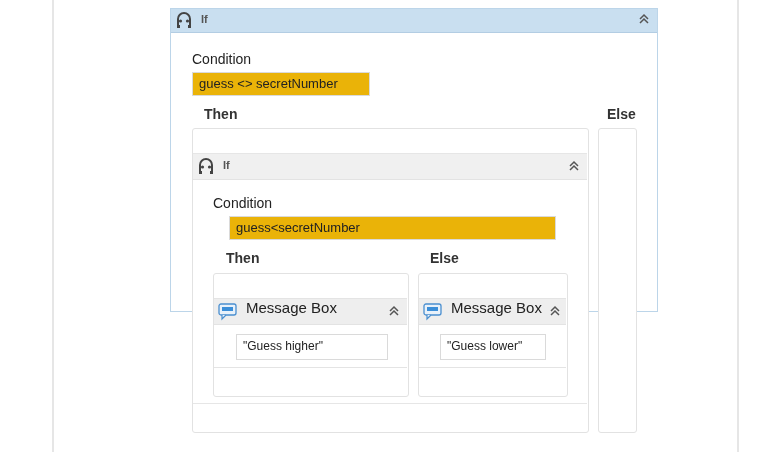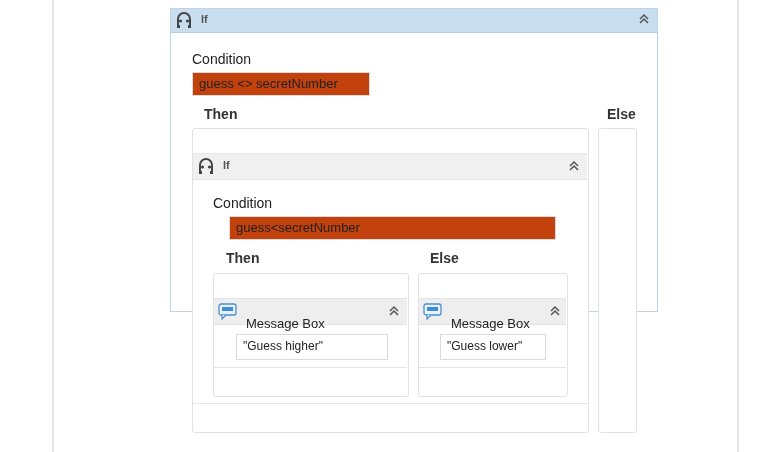--- a/index.html
+++ b/index.html
@@ -6,25 +6,25 @@
   body{width:779px;height:452px;background:#fff;position:relative;overflow:hidden;
        font-family:"Liberation Sans",sans-serif;color:#222;font-size:12px;}
   .abs{position:absolute;box-sizing:border-box;}
   .vline{width:2px;background:#e6e6e6;top:0;height:452px;}
   .outer{left:170px;top:8px;width:488px;height:304px;border:1.5px solid #bcd5e9;background:#fff;}
   .outer-hdr{left:0;top:0;width:100%;height:24px;background:#c9dff0;border-bottom:1px solid #b3cde3;}
   .hdr-icon{left:4px;top:3px;width:18px;height:18px;}
   .hdr-title{left:30px;top:4px;font-size:11px;font-weight:bold;color:#555;}
   .collapse{right:6px;top:3px;width:14px;height:16px;color:#555;font-size:11px;line-height:16px;text-align:center;cursor:pointer;}
   .lbl{font-size:14px;color:#222;}
-  .cond{background:#c2410c;border:1.5px solid #dadada;font-size:13px;padding:2px 6px;height:24px;line-height:18px;white-space:nowrap;}
+  .cond{background:#eab308;border:1.5px solid #dadada;font-size:13px;padding:2px 6px;height:24px;line-height:18px;white-space:nowrap;}
   .panel{border:1.5px solid #e2e2e2;border-radius:3px;background:#fff;}
   .inner-hdr{left:0;top:0;width:100%;height:26px;background:#f0f0f0;border-bottom:1px solid #e3e3e3;}
   .mb-hdr{left:0;top:0;width:100%;height:26px;background:#eeeeee;border-bottom:1px solid #e3e3e3;}
-  .mb-title{font-size:13px;color:#222;top:17px;}
+  .mb-title{font-size:15px;color:#222;top:0;}
   .mb-val{background:#fff;border:1.5px solid #dadada;font-size:12px;height:26px;line-height:20px;padding:1px 6px;white-space:nowrap;}
 </style>
 </head>
 <body>
 
 <div class="abs vline" style="left:52px;"></div>
 <div class="abs vline" style="left:737px;"></div>
 
 <div class="abs outer">
   <div class="abs outer-hdr">

